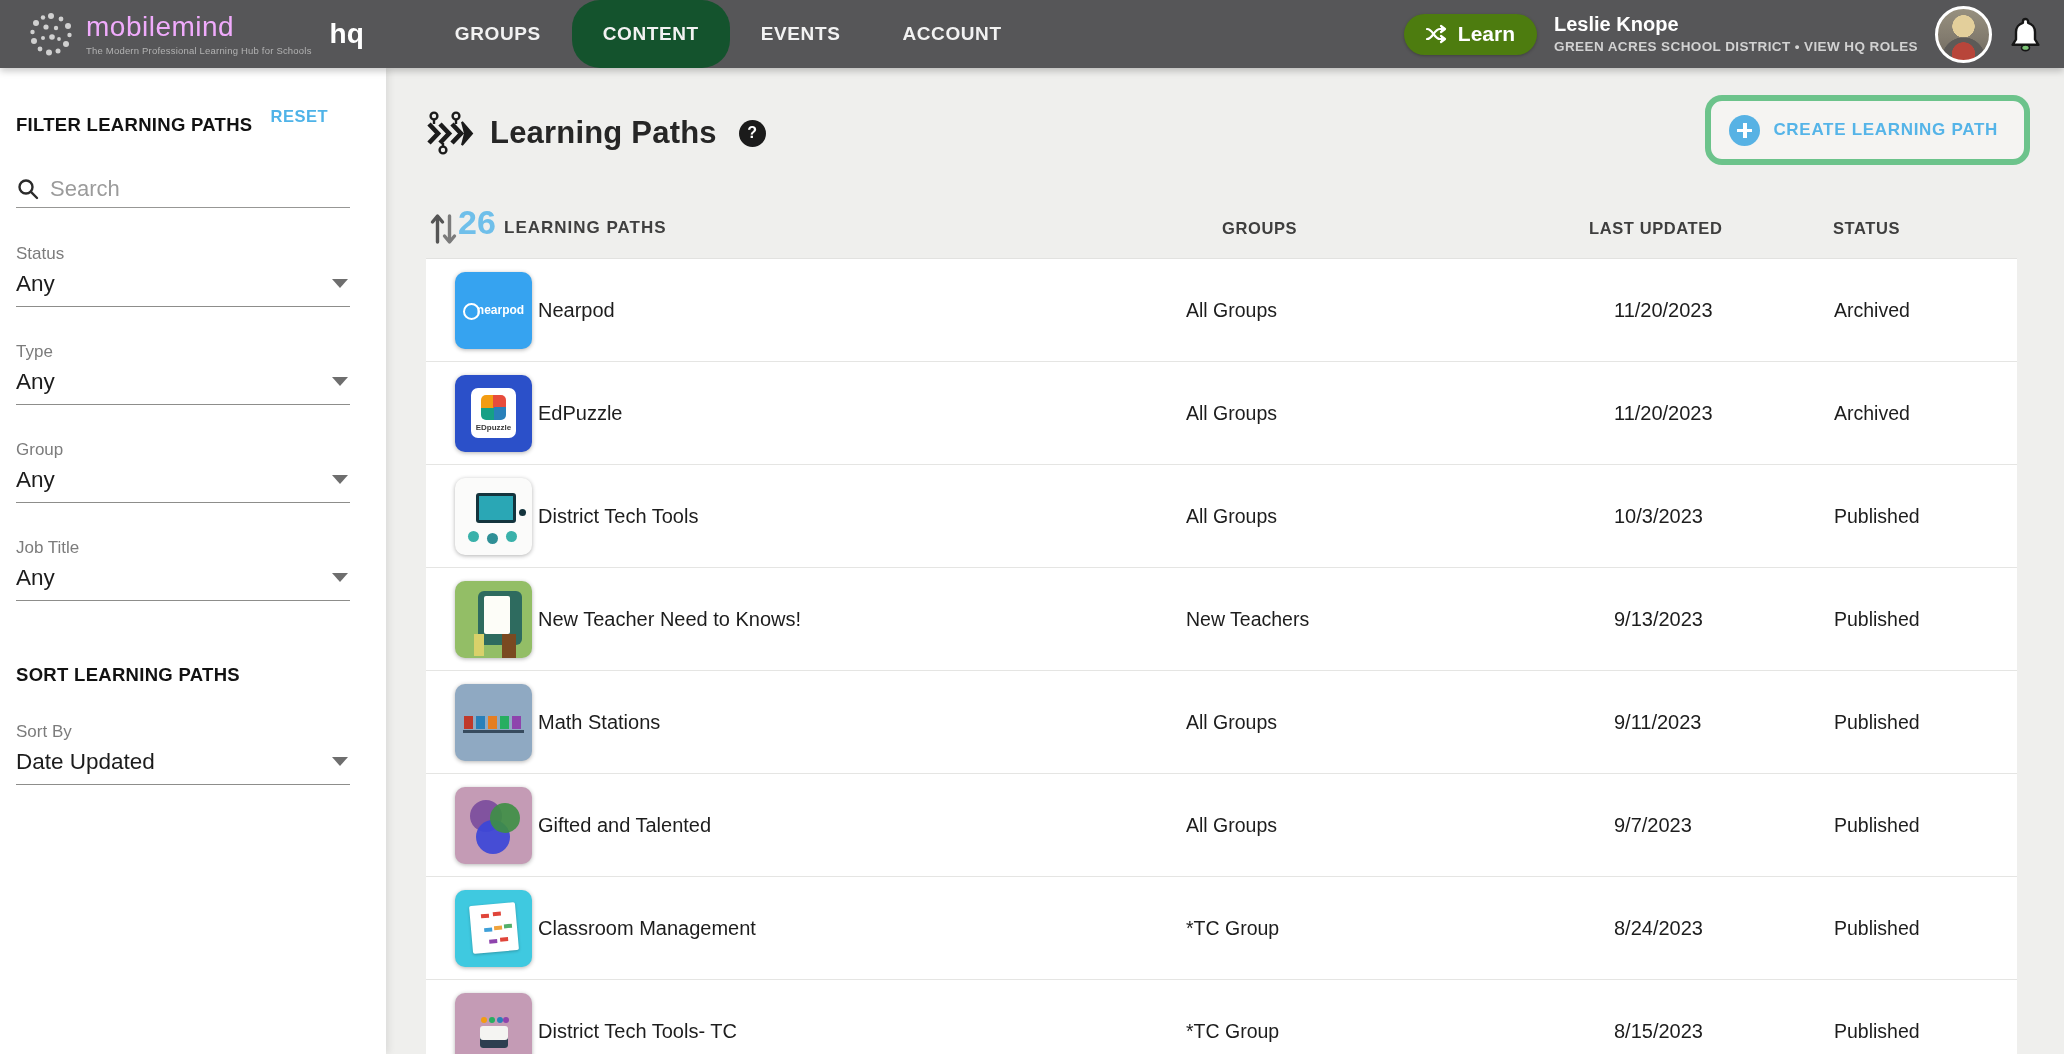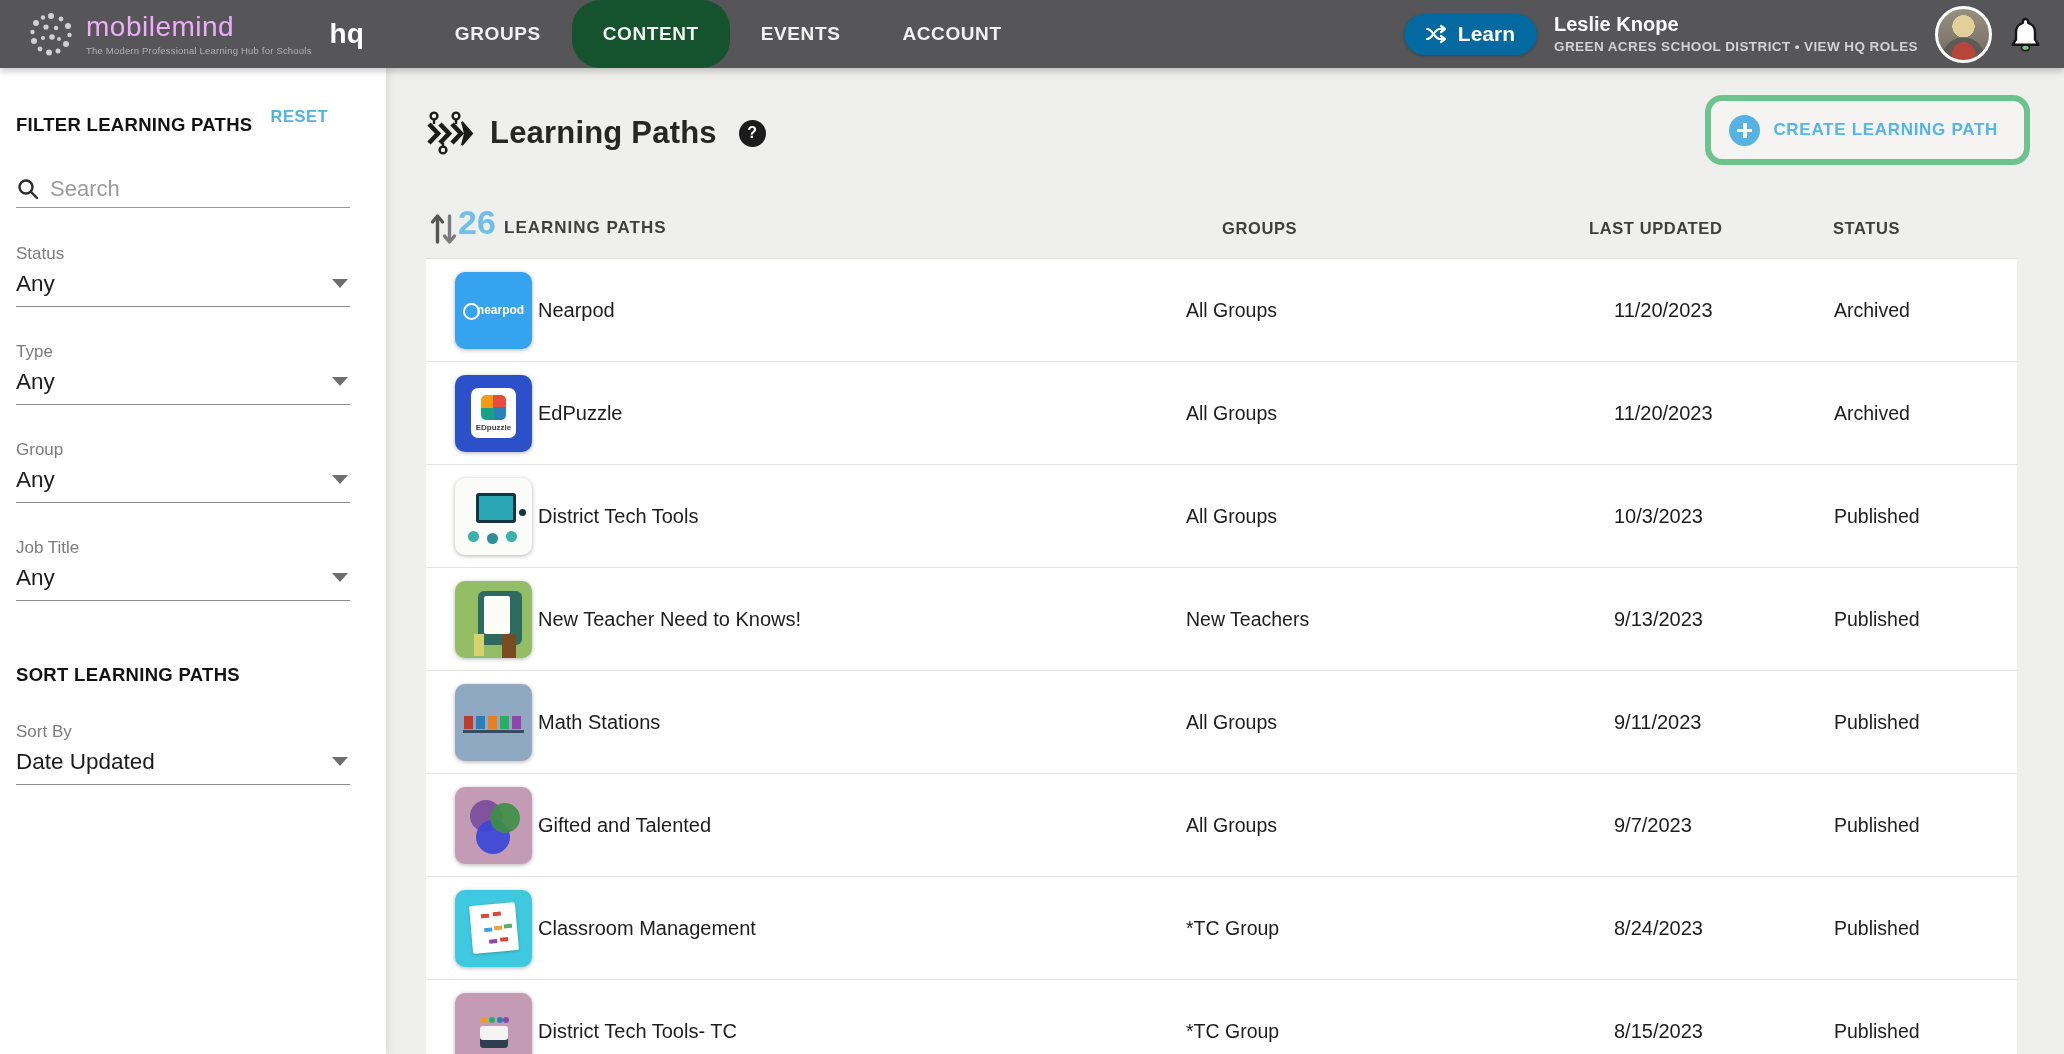--- a/index.html
+++ b/index.html
@@ -12,21 +12,21 @@
   .logo-wrap { display:flex; align-items:center; padding-left:28px; }
   .logo-icon { width:46px; height:46px; margin-right:12px; }
   .logo-name { font-size:28px; color:#f0abfc; letter-spacing:.5px; line-height:1; font-weight:400; }
   .logo-tagline { font-size:9.5px; color:#b2b2b2; margin-top:4px; letter-spacing:.2px; }
   .logo-hq { color:#fff; font-weight:700; font-size:28px; margin-left:18px; }
   .tabs { display:flex; margin-left:60px; height:68px; }
   .tab { padding:0 31px; display:flex; align-items:center; font-size:19px; font-weight:700;
     color:#f2f2f2; letter-spacing:.6px; cursor:pointer; }
   .tab[data-active="true"] { background:#14532d;border-radius:28px; }
   .nav-right { margin-left:auto; display:flex; align-items:center; padding-right:22px; gap:17px; }
-  .learn-btn { height:41px; border-radius:21px; background:#0369a1; padding:0 22px;
+  .learn-btn { height:41px; border-radius:21px; background:#4d7c0f; padding:0 22px;
     display:flex; align-items:center; gap:9px; color:#fff; font-weight:700; font-size:21px; cursor:pointer;
     box-shadow:0 1px 3px rgba(0,0,0,.25); }
   .user-block { color:#fff; line-height:1.15; cursor:pointer; }
   .user-name { font-size:20px; font-weight:700; }
   .user-sub { font-size:13.5px; color:#d2d2d2; letter-spacing:.4px; margin-top:3px; font-weight:700; }
   .avatar { width:57px; height:57px; border-radius:50%; border:3px solid #fff; cursor:pointer;
     background:
       radial-gradient(circle at 50% 88%, #b8453a 0 22%, transparent 23%),
       radial-gradient(circle at 50% 98%, #5d5a57 0 38%, transparent 39%),
       radial-gradient(circle at 50% 34%, #e3cf9b 0 26%, transparent 27%),

